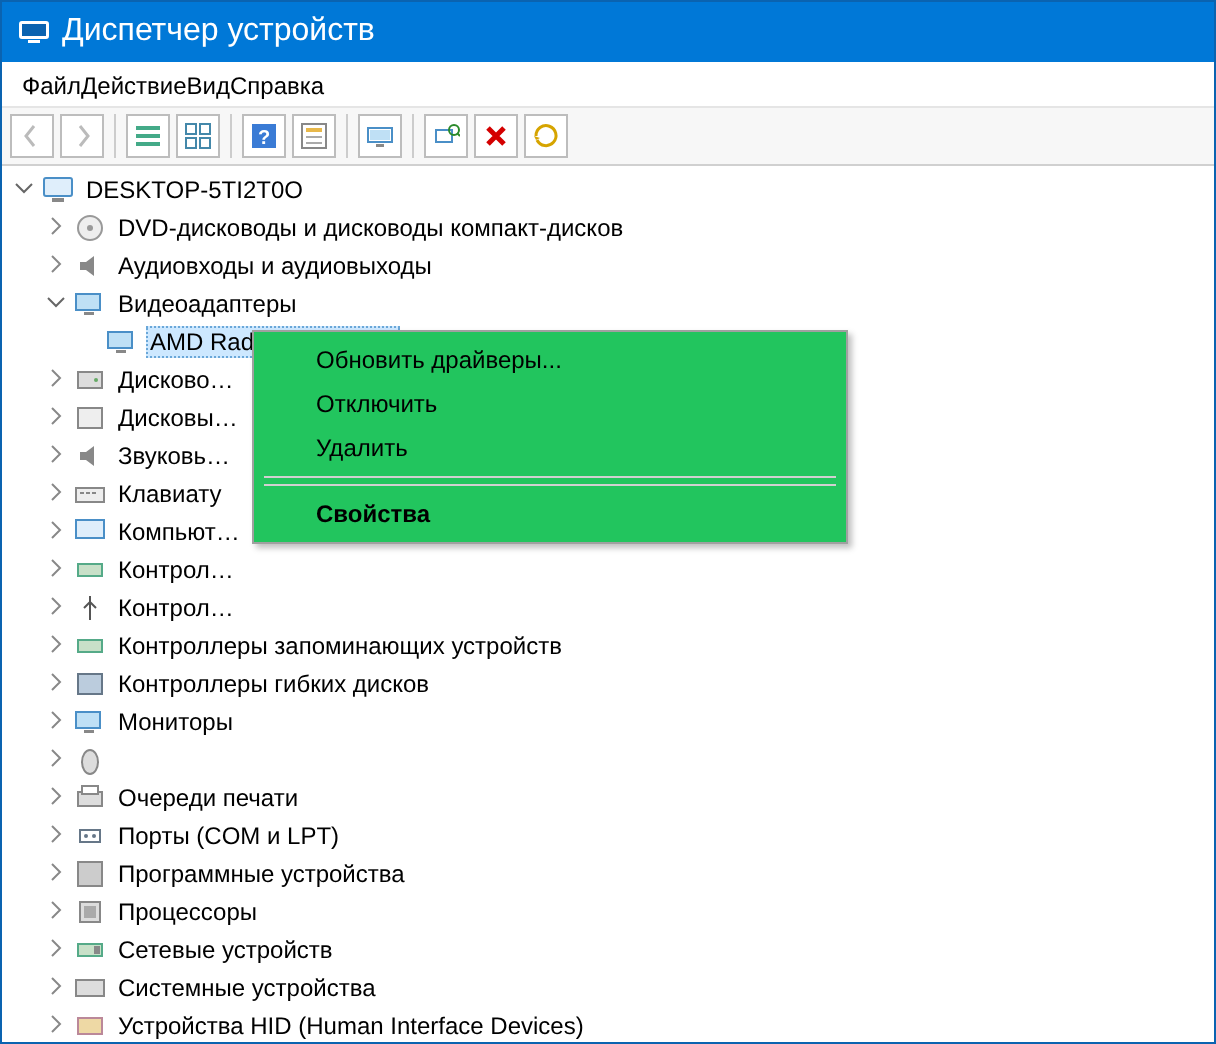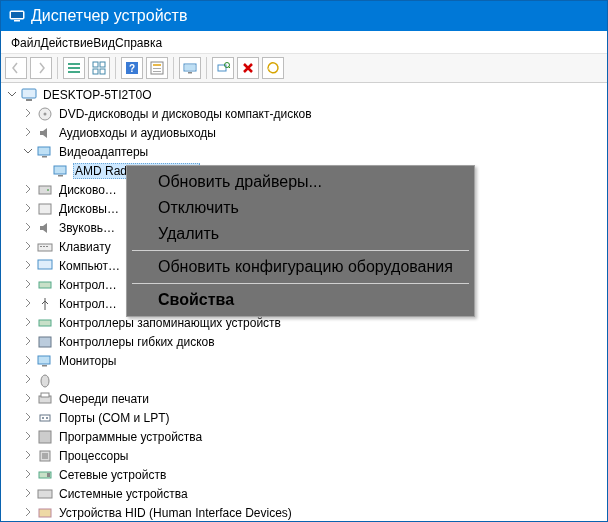--- a/index.html
+++ b/index.html
@@ -14,21 +14,21 @@
   .tb-btn{width:22px;height:22px;border:1px solid #bdbdbd;background:#fff;display:flex;align-items:center;justify-content:center;font-size:11px;color:#333;box-sizing:border-box}
   .tb-btn svg{display:block}
   .tree{padding:4px 0 0 4px;overflow:auto;height:calc(100% - 30px - 22px - 28px)}
   .node{display:flex;align-items:flex-start;height:19px;white-space:nowrap}
   .indent{display:inline-block}
   .expander{width:14px;height:14px;display:flex;align-items:center;justify-content:center;margin-right:2px;cursor:default}
   .expander svg{display:block}
   .node-icon{width:16px;height:16px;margin-right:4px;display:flex;align-items:center;justify-content:center}
   .node-label{padding:1px 2px}
   .node-label.selected{background:#cde8ff;border:1px dotted #6aa7d8;padding:0 1px}
-  .ctx-menu{position:absolute;background:#737373;border:1px solid #a0a0a0;box-shadow:2px 2px 3px rgba(0,0,0,.25);padding:3px;font-size:16px;z-index:10;min-width:290px}
+  .ctx-menu{position:absolute;background:#22c55e;border:1px solid #a0a0a0;box-shadow:2px 2px 3px rgba(0,0,0,.25);padding:3px;font-size:12px;z-index:10;min-width:290px}
   .ctx-item{padding:4px 18px 4px 28px;cursor:default;white-space:nowrap}
   .ctx-sep{height:1px;background:#d0d0d0;margin:3px 2px}
   .ctx-bold{font-weight:700}
   .underline-red{position:absolute;height:2px;background:#e11}
 </style>
 </head>
 <body>
 
 <div class="window">
 
@@ -459,20 +459,19 @@
         <span class="node-label">Устройства HID (Human Interface Devices)</span>
       </div>
 
   </div>
 
   <div class="ctx-menu" style="left:125px;top:164px">
     <div class="ctx-item">Обновить драйверы...</div>
     <div class="ctx-item">Отключить</div>
     <div class="ctx-item">Удалить</div>
     <div class="ctx-sep"></div>
-    <div class="ctx-item">Обновить конфигурацию оборудования</div>
     <div class="ctx-sep"></div>
     <div class="ctx-item ctx-bold">Свойства</div>
   </div>
 
   <div class="underline-red" style="left:142px;top:207px;width:88px"></div>
 
 </div>
 
 </body></html>

